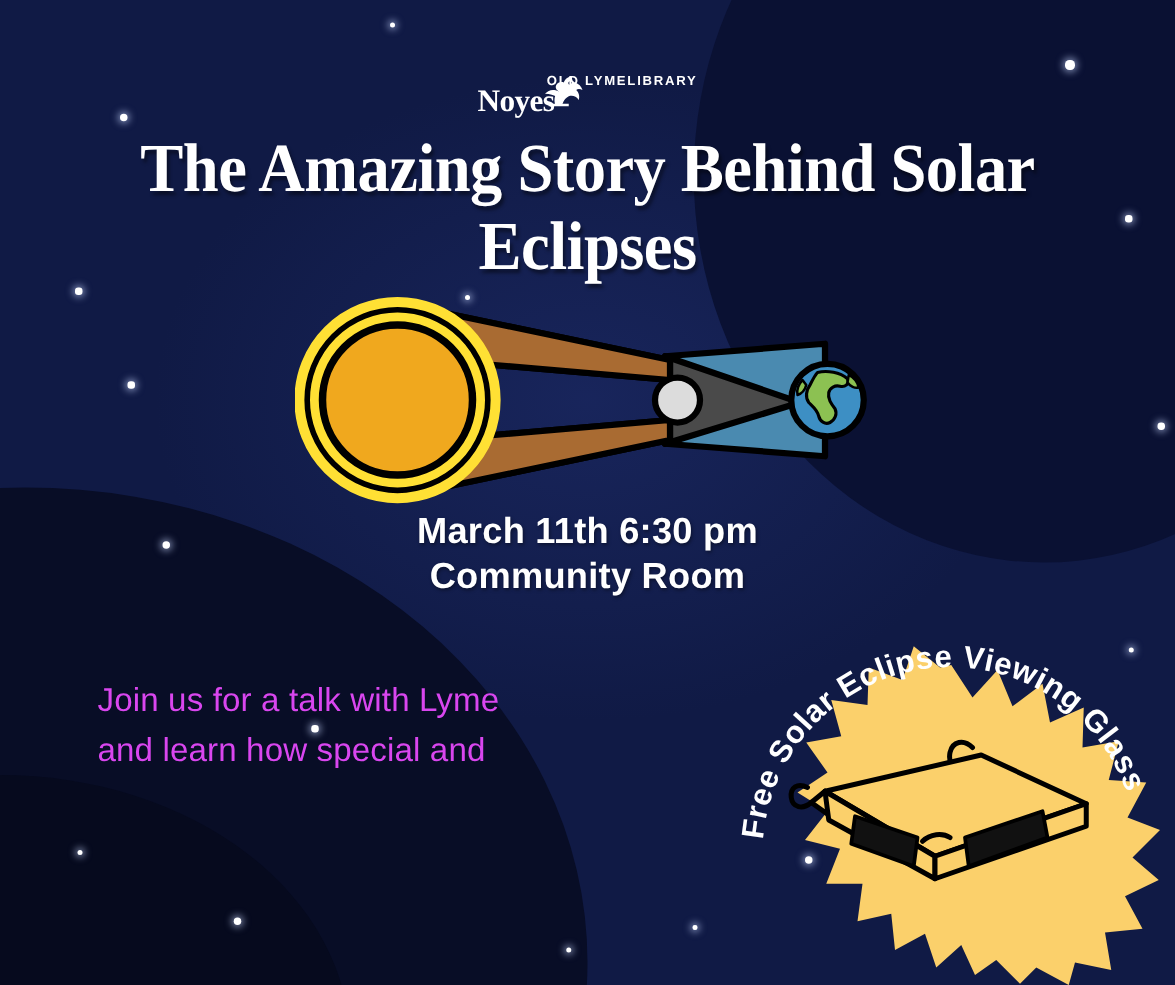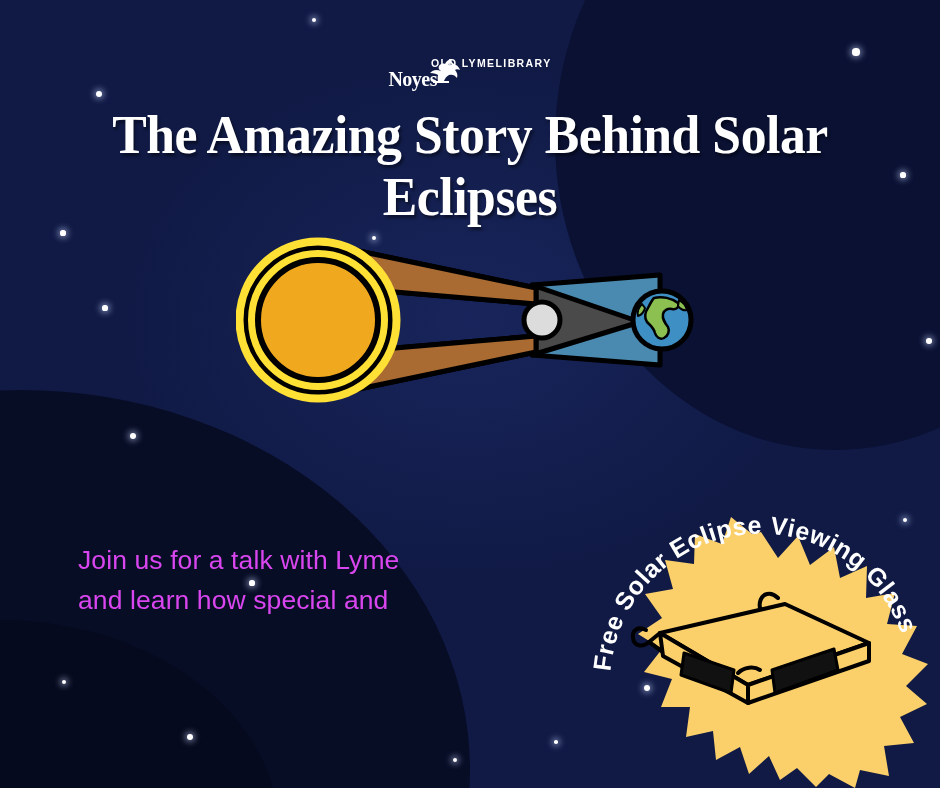--- a/index.html
+++ b/index.html
@@ -46,21 +46,21 @@
   .logo-words{
     display:flex;flex-direction:column;align-items:flex-start;
     line-height:.92;
   }
   .logo-l1,.logo-l2{
     font-family:"Liberation Serif", serif;
     font-weight:bold;color:#fff;letter-spacing:-0.5px;
     white-space:nowrap;
   }
   .logo-l1{font-size:25px;}
-  .logo-l2{font-size:20px;margin-top:44px;}
+  .logo-l2{font-size:25px;margin-top:44px;}
   .logo-right{
     position:relative;margin-left:-6px;display:flex;align-items:center;gap:6px;
   }
   .logo-sub{
     display:flex;flex-direction:row;align-items:flex-start;
     line-height:1.18;margin-top:12px;
   }
   .logo-sub div{
     font-family:"Liberation Sans", sans-serif;
     font-weight:bold;color:#fff;font-size:10.5px;letter-spacing:1.4px;
@@ -194,20 +194,24 @@
                  C432,80 428,82 427,86 C426,91 429,95 432,99
                  C434,103 432,108 428,110 C424,112 420,109 419,105
                  C418,100 414,97 411,94 C408,90 409,84 412,80
                  C414,76 416,72 418,70 Z" fill="#8CC152" stroke="#000" stroke-width="2.5" stroke-linejoin="round"></path>
         <path d="M406,76 C403,79 401,84 402,88 C405,87 408,84 409,80 Z" fill="#8CC152" stroke="#000" stroke-width="2" stroke-linejoin="round"></path>
         <path d="M443,72 C447,74 450,78 451,82 C448,83 444,81 442,78 Z" fill="#8CC152" stroke="#000" stroke-width="2" stroke-linejoin="round"></path>
       </g>
     </svg>
   </div>
 
+  <div class="when">
+    <div>March 11th 6:30 pm</div>
+    <div>Community Room</div>
+  </div>
 
   <div class="body-copy">
     <div>Join us for a talk with Lyme</div>
     <div>and learn how special and</div>
   </div>
 
   <div class="badge">
     <svg width="340" height="304" viewBox="0 0 340 304">
       <defs>
         <path id="arcPath" d="M 22,196 A 150,150 0 0 1 312,146" fill="none"></path>

